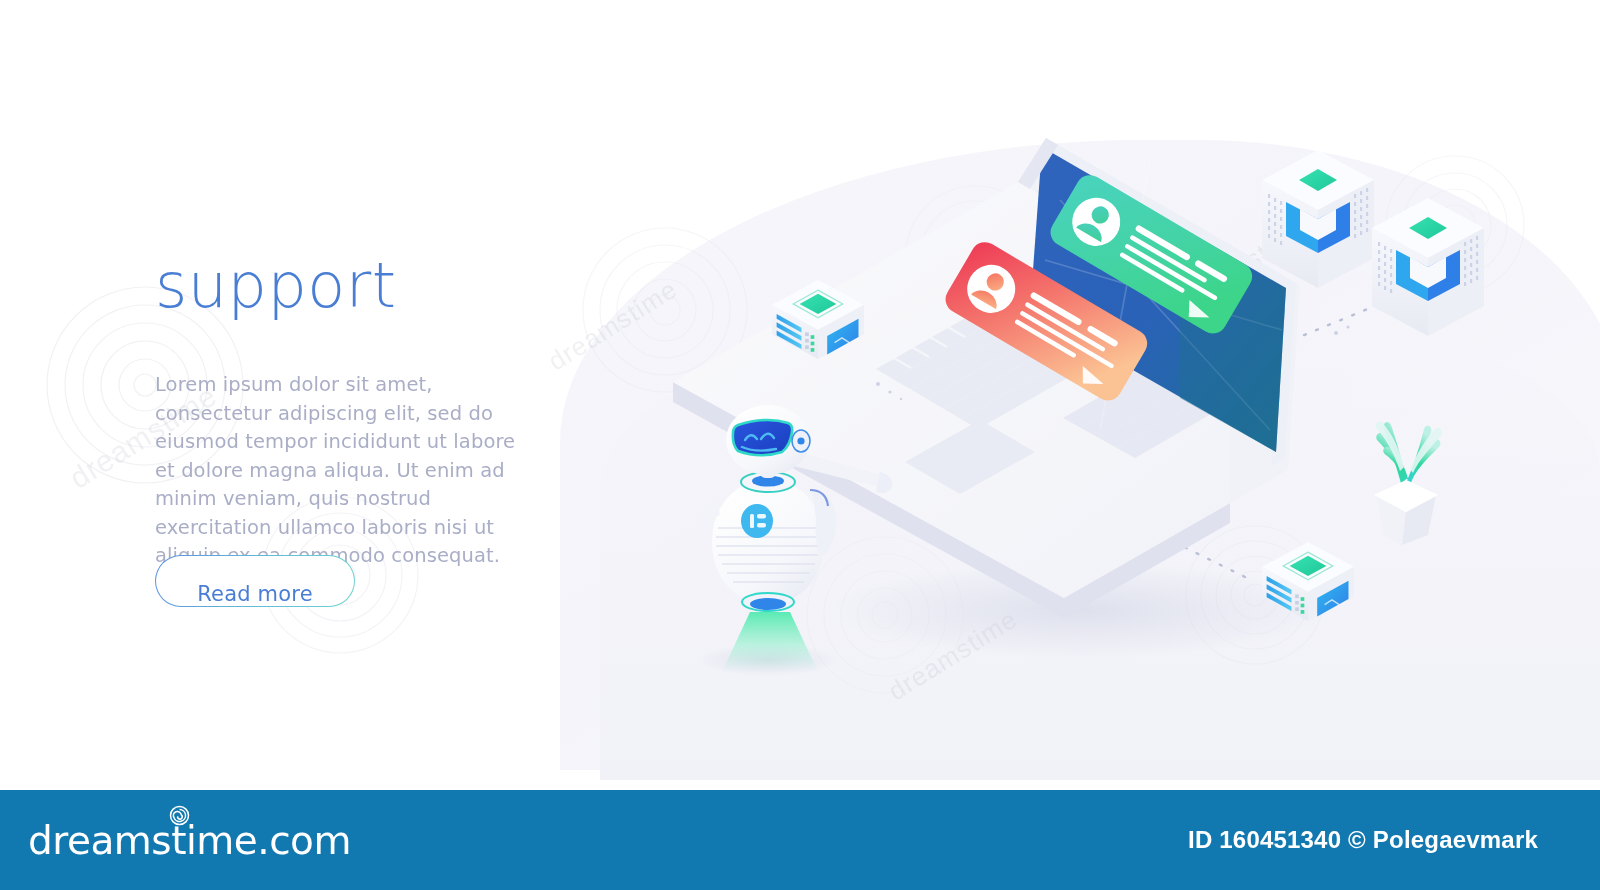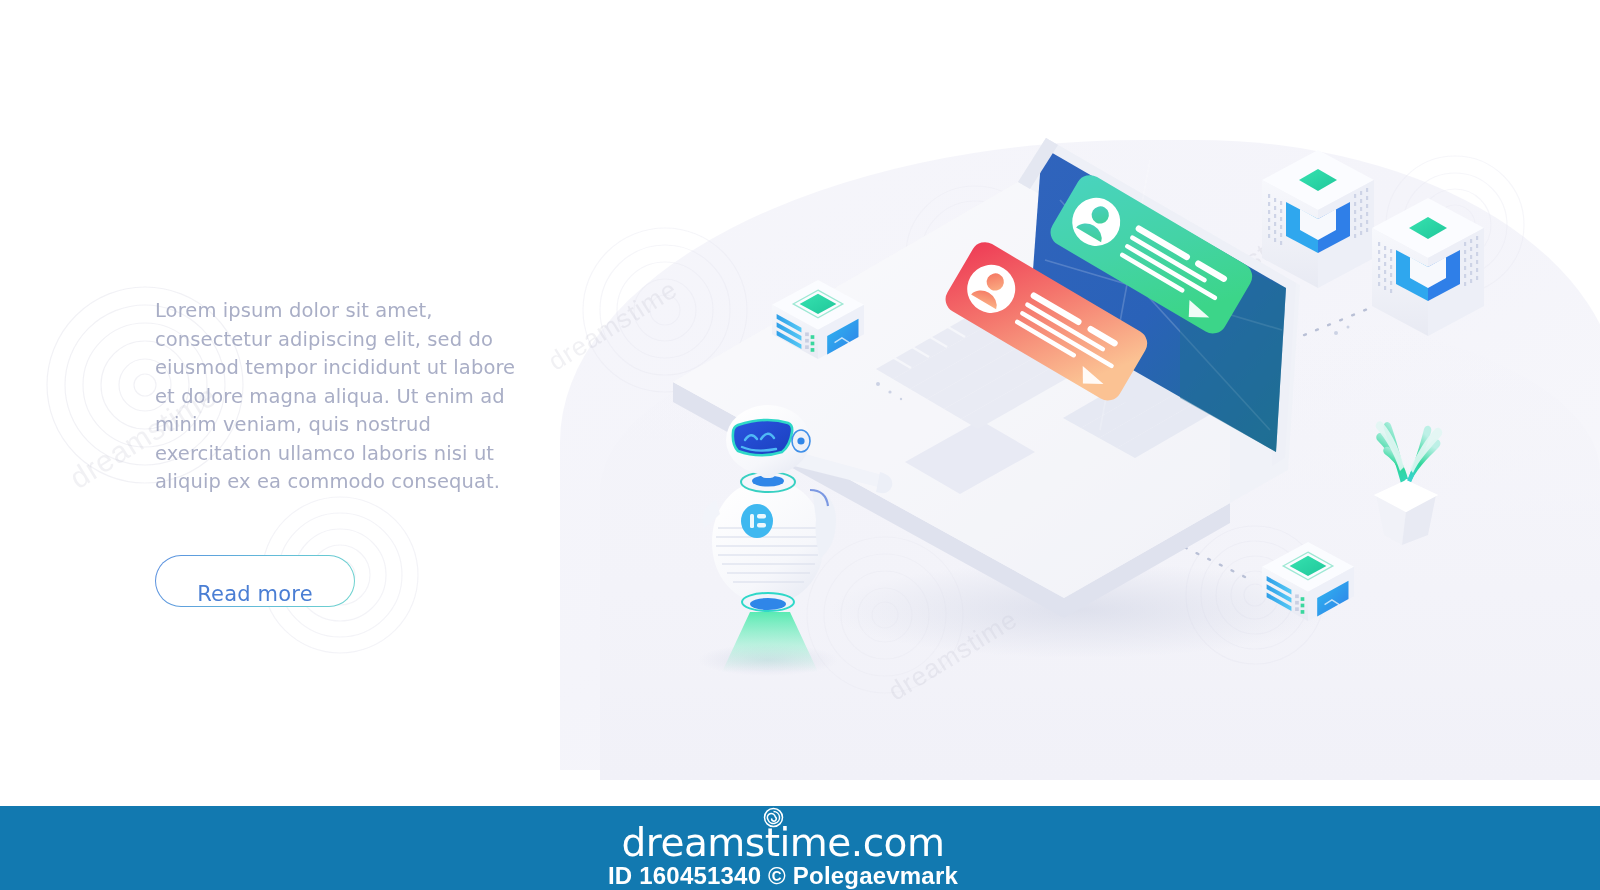--- a/index.html
+++ b/index.html
@@ -111,28 +111,27 @@
 
   
   .illus { position: absolute; left: 0; top: 0; width: 1600px; height: 790px; }
 
   
   .footer {
     position: absolute;
     left: 0;
     bottom: 0;
     width: 1600px;
-    height: 84px;
+    height: 100px;
     background: #1279b0;
     display: flex;
     align-items: center;
-    justify-content: flex-end;
+    justify-content: space-between;
     box-sizing: border-box;
     padding: 0 62px 0 28px;
-    flex-direction: column;
   }
   .ds-logo {
     display: flex;
     align-items: flex-end;
     color: #ffffff;
     font-family: "DejaVu Sans", sans-serif;
     font-size: 39px;
     font-weight: 400;
     letter-spacing: -.5px;
     position: relative;
@@ -223,20 +222,21 @@
     </g>
   </svg>
   <div class="wm-txt" style="left:60px;top:420px;transform:rotate(-32deg)">dreamstime</div>
   <div class="wm-txt" style="left:540px;top:310px;transform:rotate(-32deg);font-size:26px">dreamstime</div>
   <div class="wm-txt" style="left:880px;top:640px;transform:rotate(-32deg);font-size:26px">dreamstime</div>
   <div class="wm-txt" style="left:1170px;top:250px;transform:rotate(-32deg);font-size:26px">dreamstime</div>
 
   <div class="left-col">
     <h1 class="headline">
       <br>
+      <span>support</span>
     </h1>
     <p class="body-copy">Lorem ipsum dolor sit amet, consectetur adipiscing elit, sed do eiusmod tempor incididunt ut labore et dolore magna aliqua. Ut enim ad minim veniam, quis nostrud exercitation ullamco laboris nisi ut aliquip ex ea commodo consequat.</p>
     <div class="read-more">
       <span>Read more</span>
     </div>
   </div>
 
   <svg class="illus" viewBox="0 0 1600 790" xmlns="http://www.w3.org/2000/svg">
     <defs>
       <linearGradient id="gScreen" x1="0" y1="0" x2="1" y2="1">

